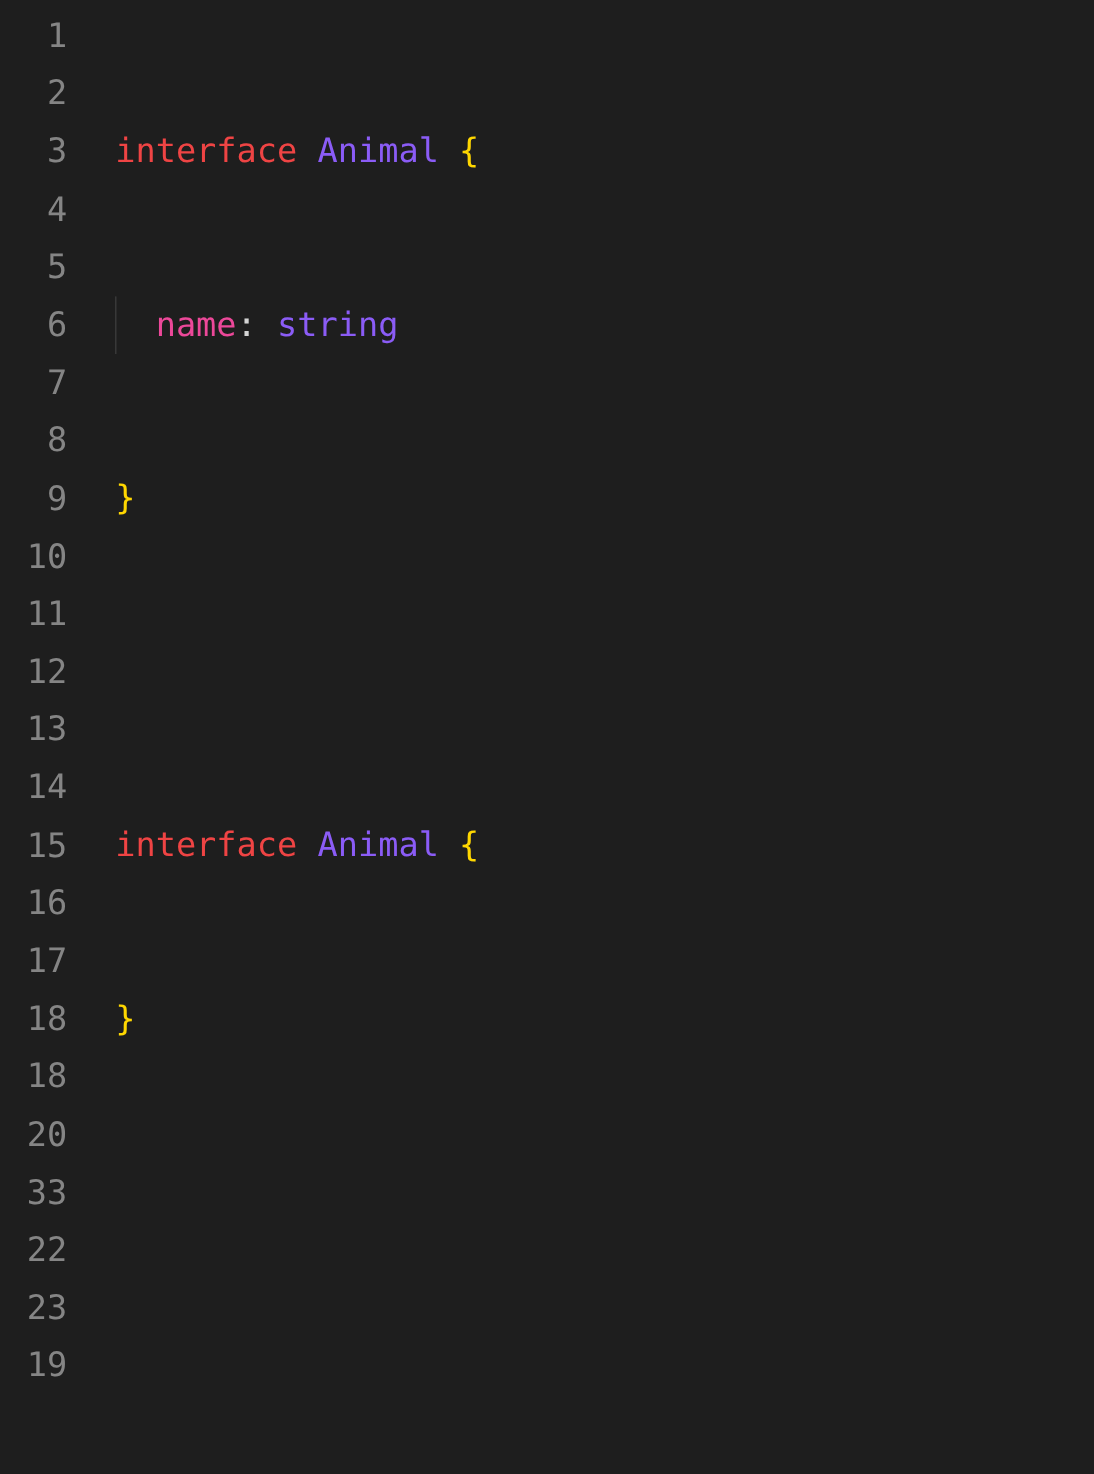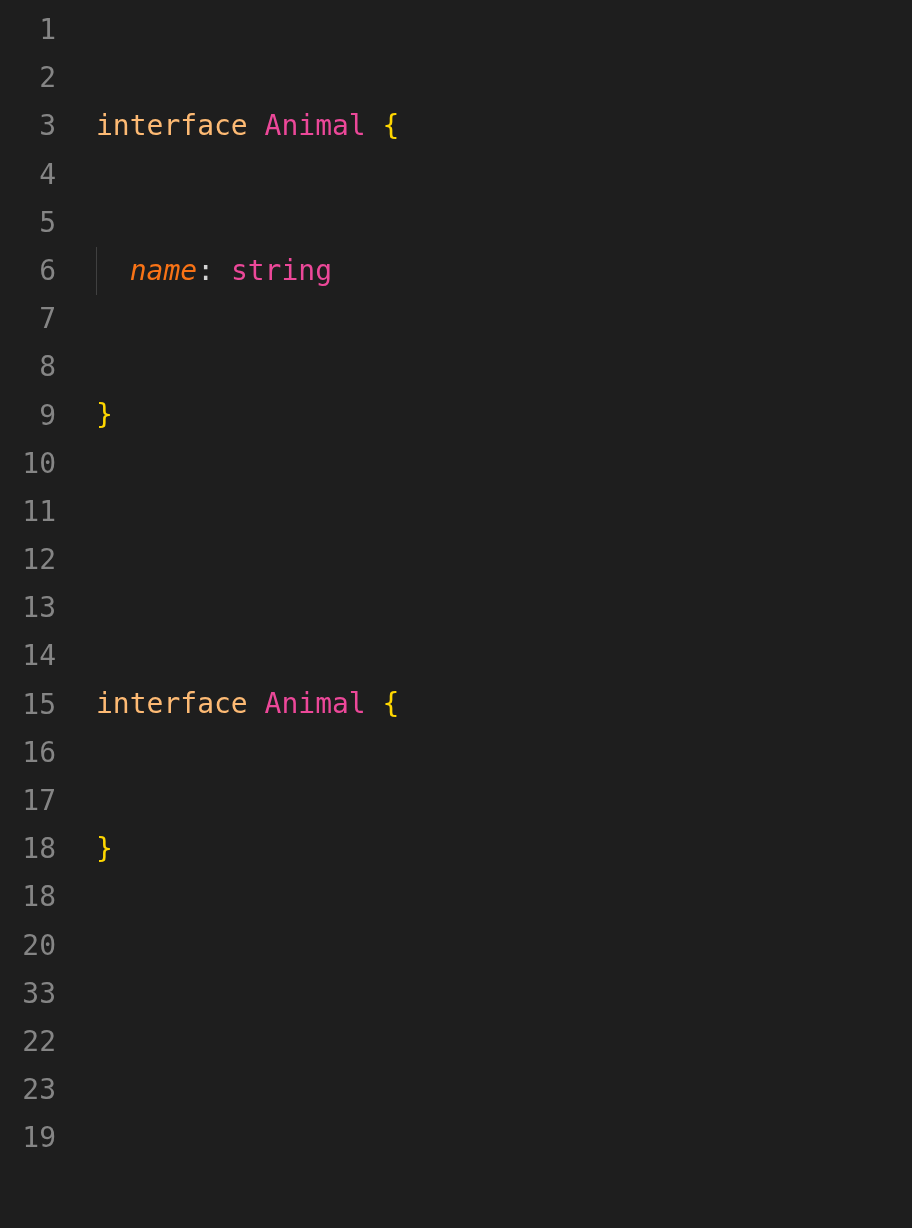--- a/index.html
+++ b/index.html
@@ -40,23 +40,23 @@
     height: 48.2px;
     position: relative;
   }
   .indent-guide {
     position: absolute;
     left: 0;
     top: 0;
     bottom: 0;
     border-left: 1px solid #404040;
   }
-  .tok-kw { color: #fdba74; }         
-  .tok-type { color: #ec4899; }       
-  .tok-prop { color: #f97316; font-style: italic; }       
+  .tok-kw { color: #ef4444; }         
+  .tok-type { color: #8b5cf6; }       
+  .tok-prop { color: #ec4899; }       
   .tok-punct { color: #d4d4d4; }      
   .tok-brace { color: #ffd700; }       
 </style>
 </head>
 <body>
 
 <div class="editor">
   <div class="gutter">
     <span class="ln">1</span>
     <span class="ln">2</span>

